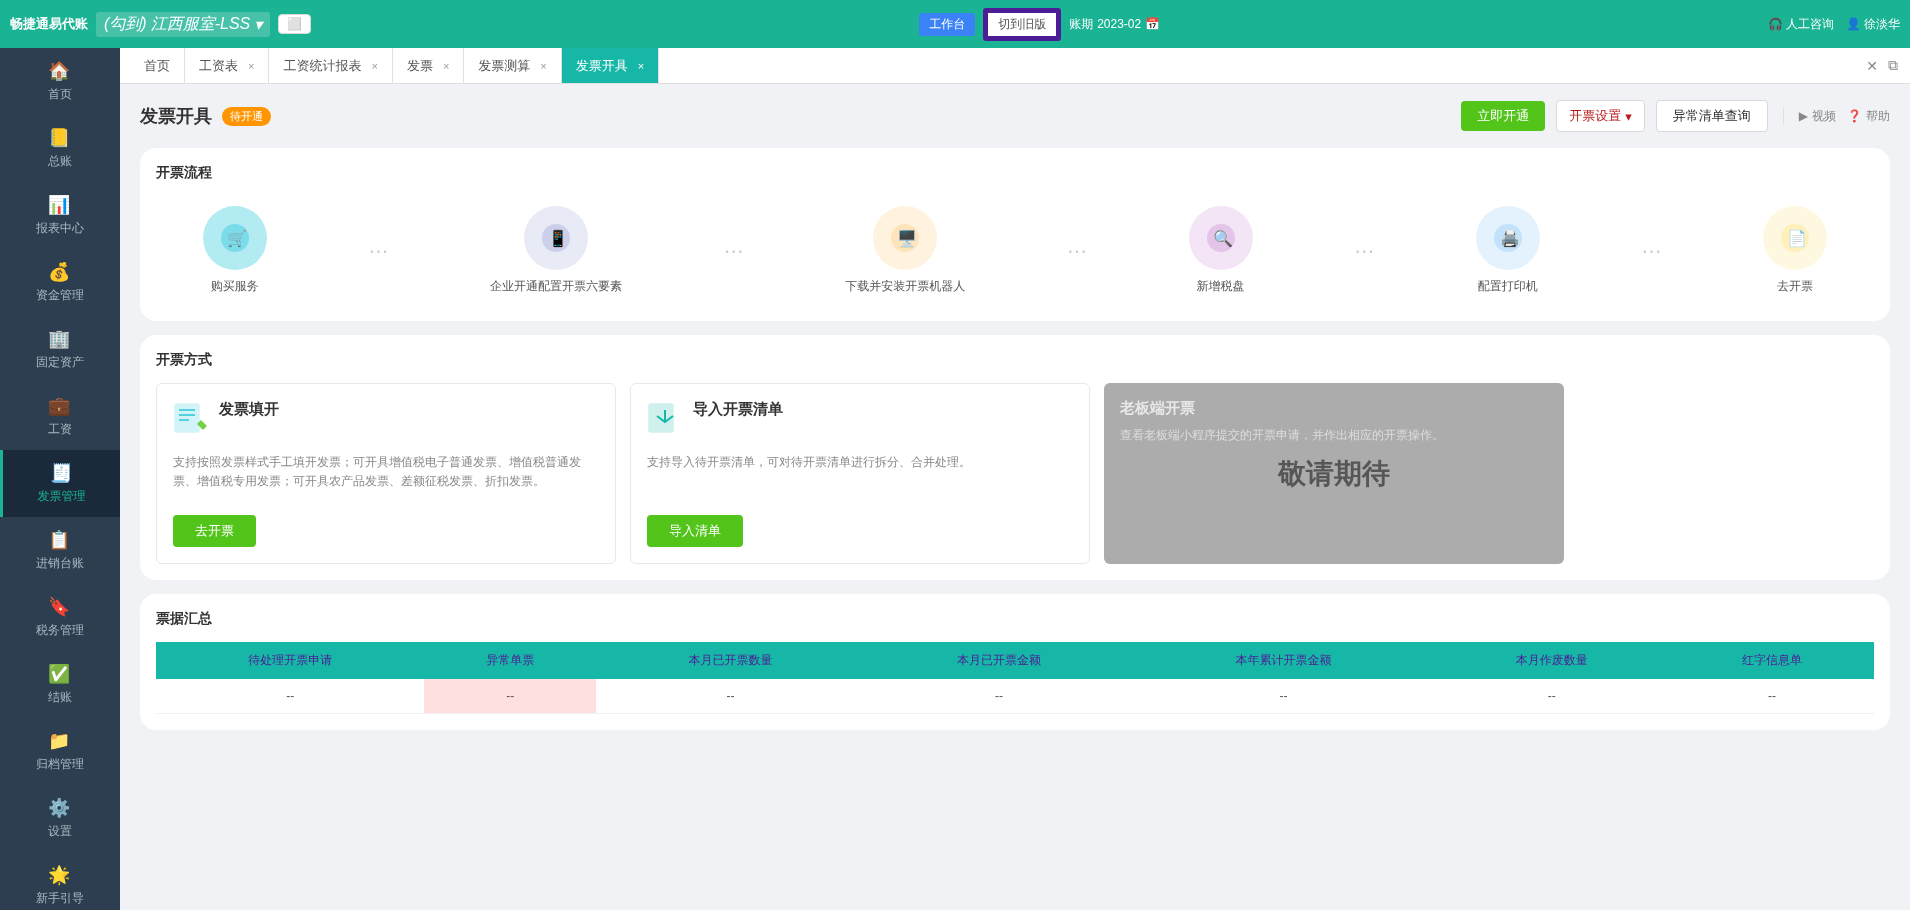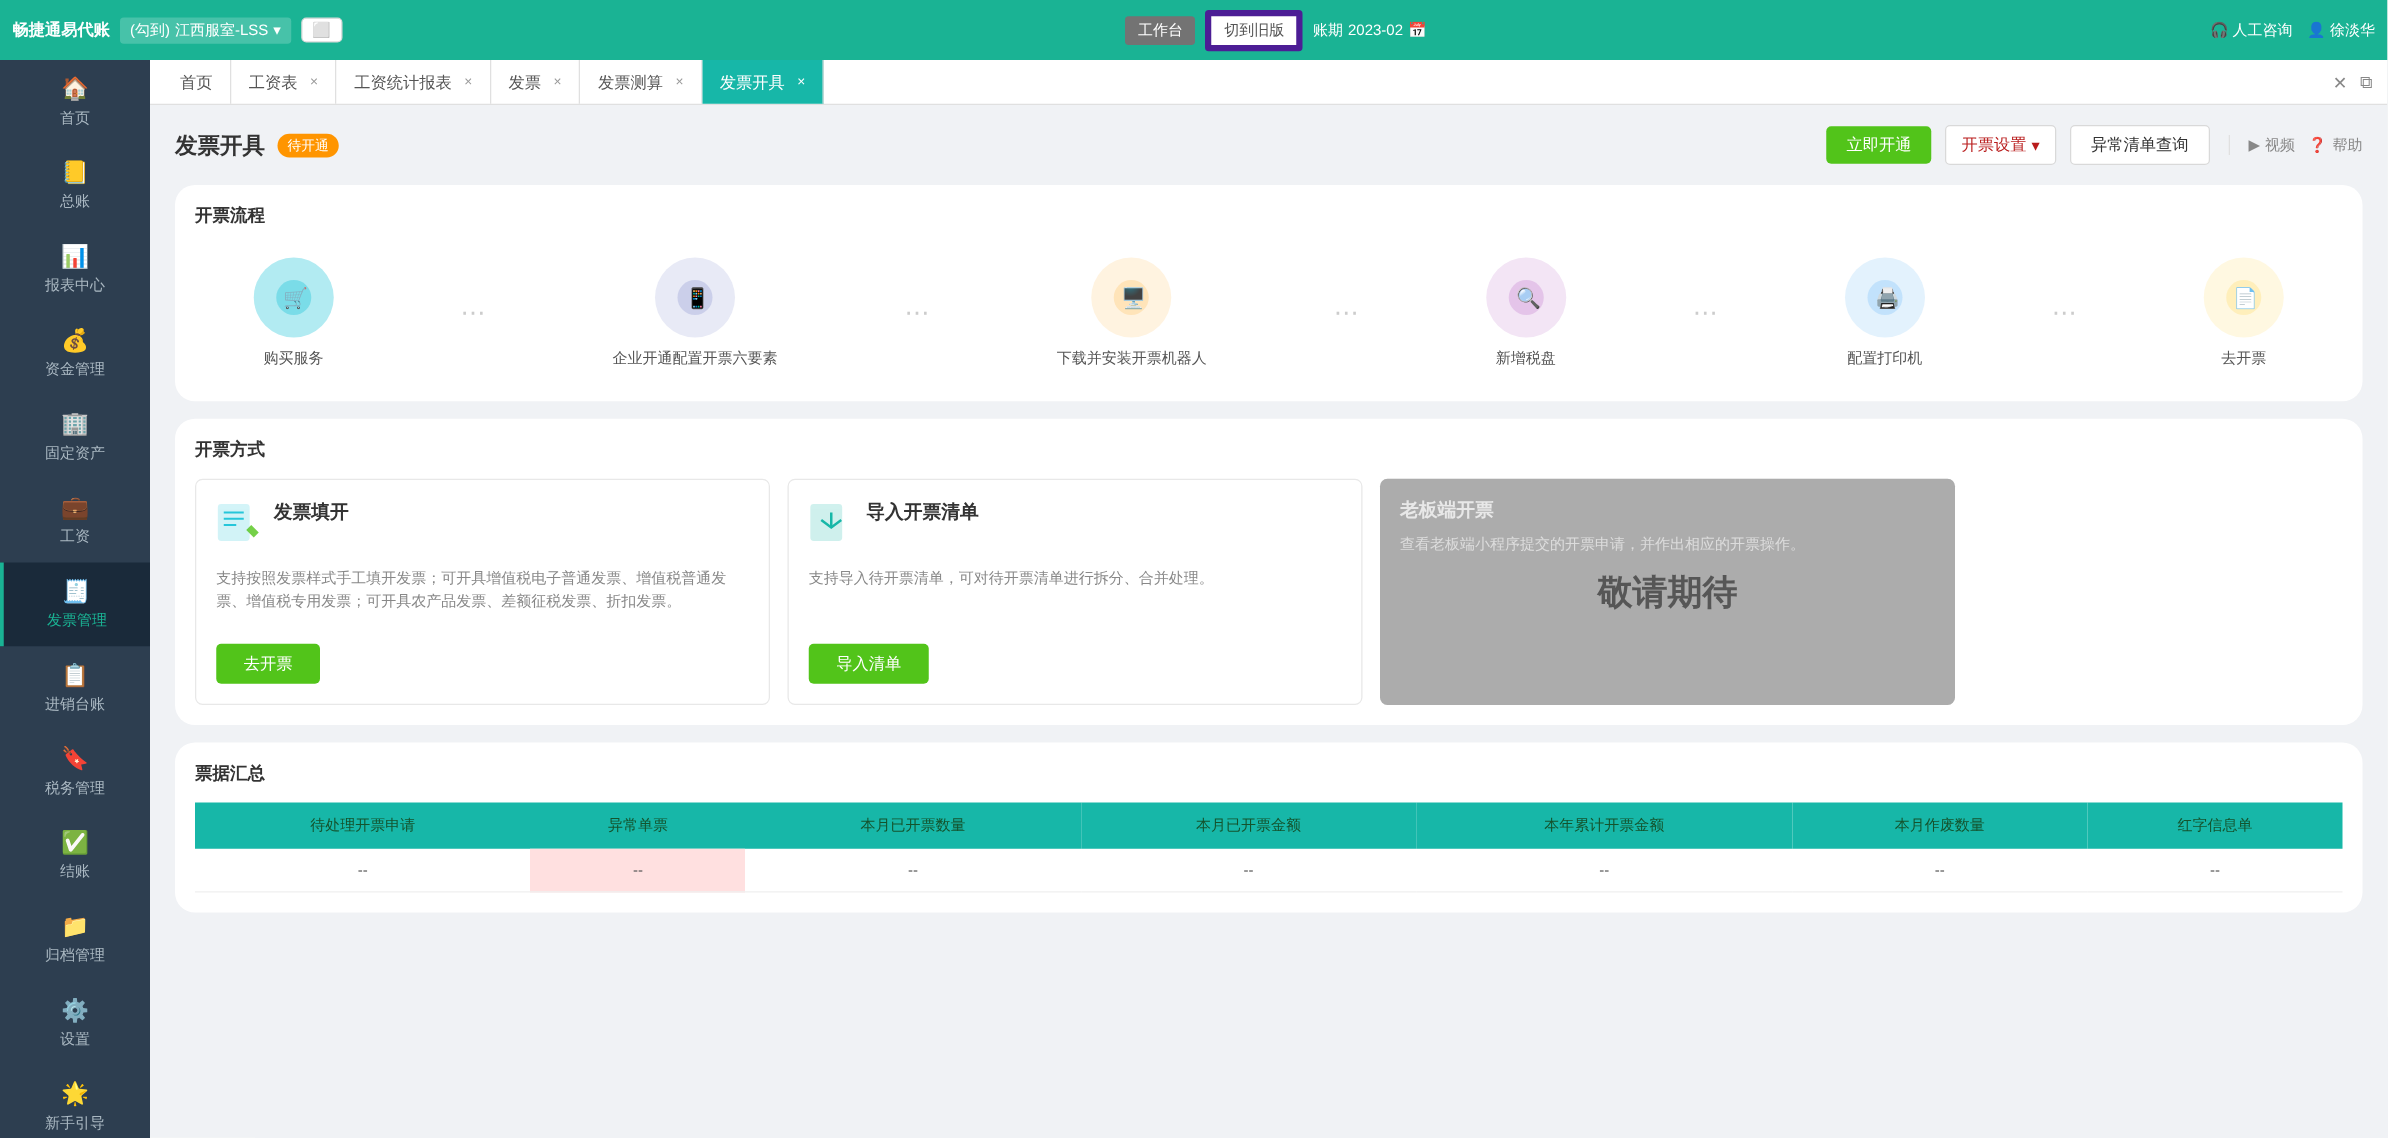--- a/index.html
+++ b/index.html
@@ -13,30 +13,31 @@
       align-items: center;
       justify-content: space-between;
       padding: 0 10px;
       flex-shrink: 0;
     }
     .top-bar-left { display: flex; align-items: center; gap: 8px; }
     .top-bar-logo { color: white; font-size: 13px; font-weight: bold; }
     .top-bar-company {
       background: rgba(255,255,255,0.2);
       color: white;
-      font-size: 12px;
+      font-size: 16px;
       padding: 2px 8px;
       border-radius: 3px;
       display: flex;
       align-items: center;
       gap: 4px;
+      font-style: italic;
     }
     .top-bar-mid { display: flex; align-items: center; gap: 8px; }
     .btn-workspace {
-      background: #737373;
+      background: #3b82f6;
       color: white;
       border: none;
       padding: 3px 10px;
       border-radius: 3px;
       font-size: 12px;
       cursor: pointer;
     }
     .btn-old-version {
       background: white;
       color: #555;
@@ -225,21 +226,21 @@
       font-size: 28px;
       font-weight: bold;
       color: rgba(0,0,0,0.5);
       background: rgba(180,180,180,0.3);
     }
 
     
     .summary-table { width: 100%; border-collapse: collapse; }
     .summary-table th {
       background: #17b7a8;
-      color: #14532d;
+      color: #4c1d95;
       padding: 10px 8px;
       font-size: 12px;
       text-align: center;
       font-weight: normal;
     }
     .summary-table td {
       padding: 10px 8px;
       font-size: 12px;
       color: #555;
       text-align: center;

